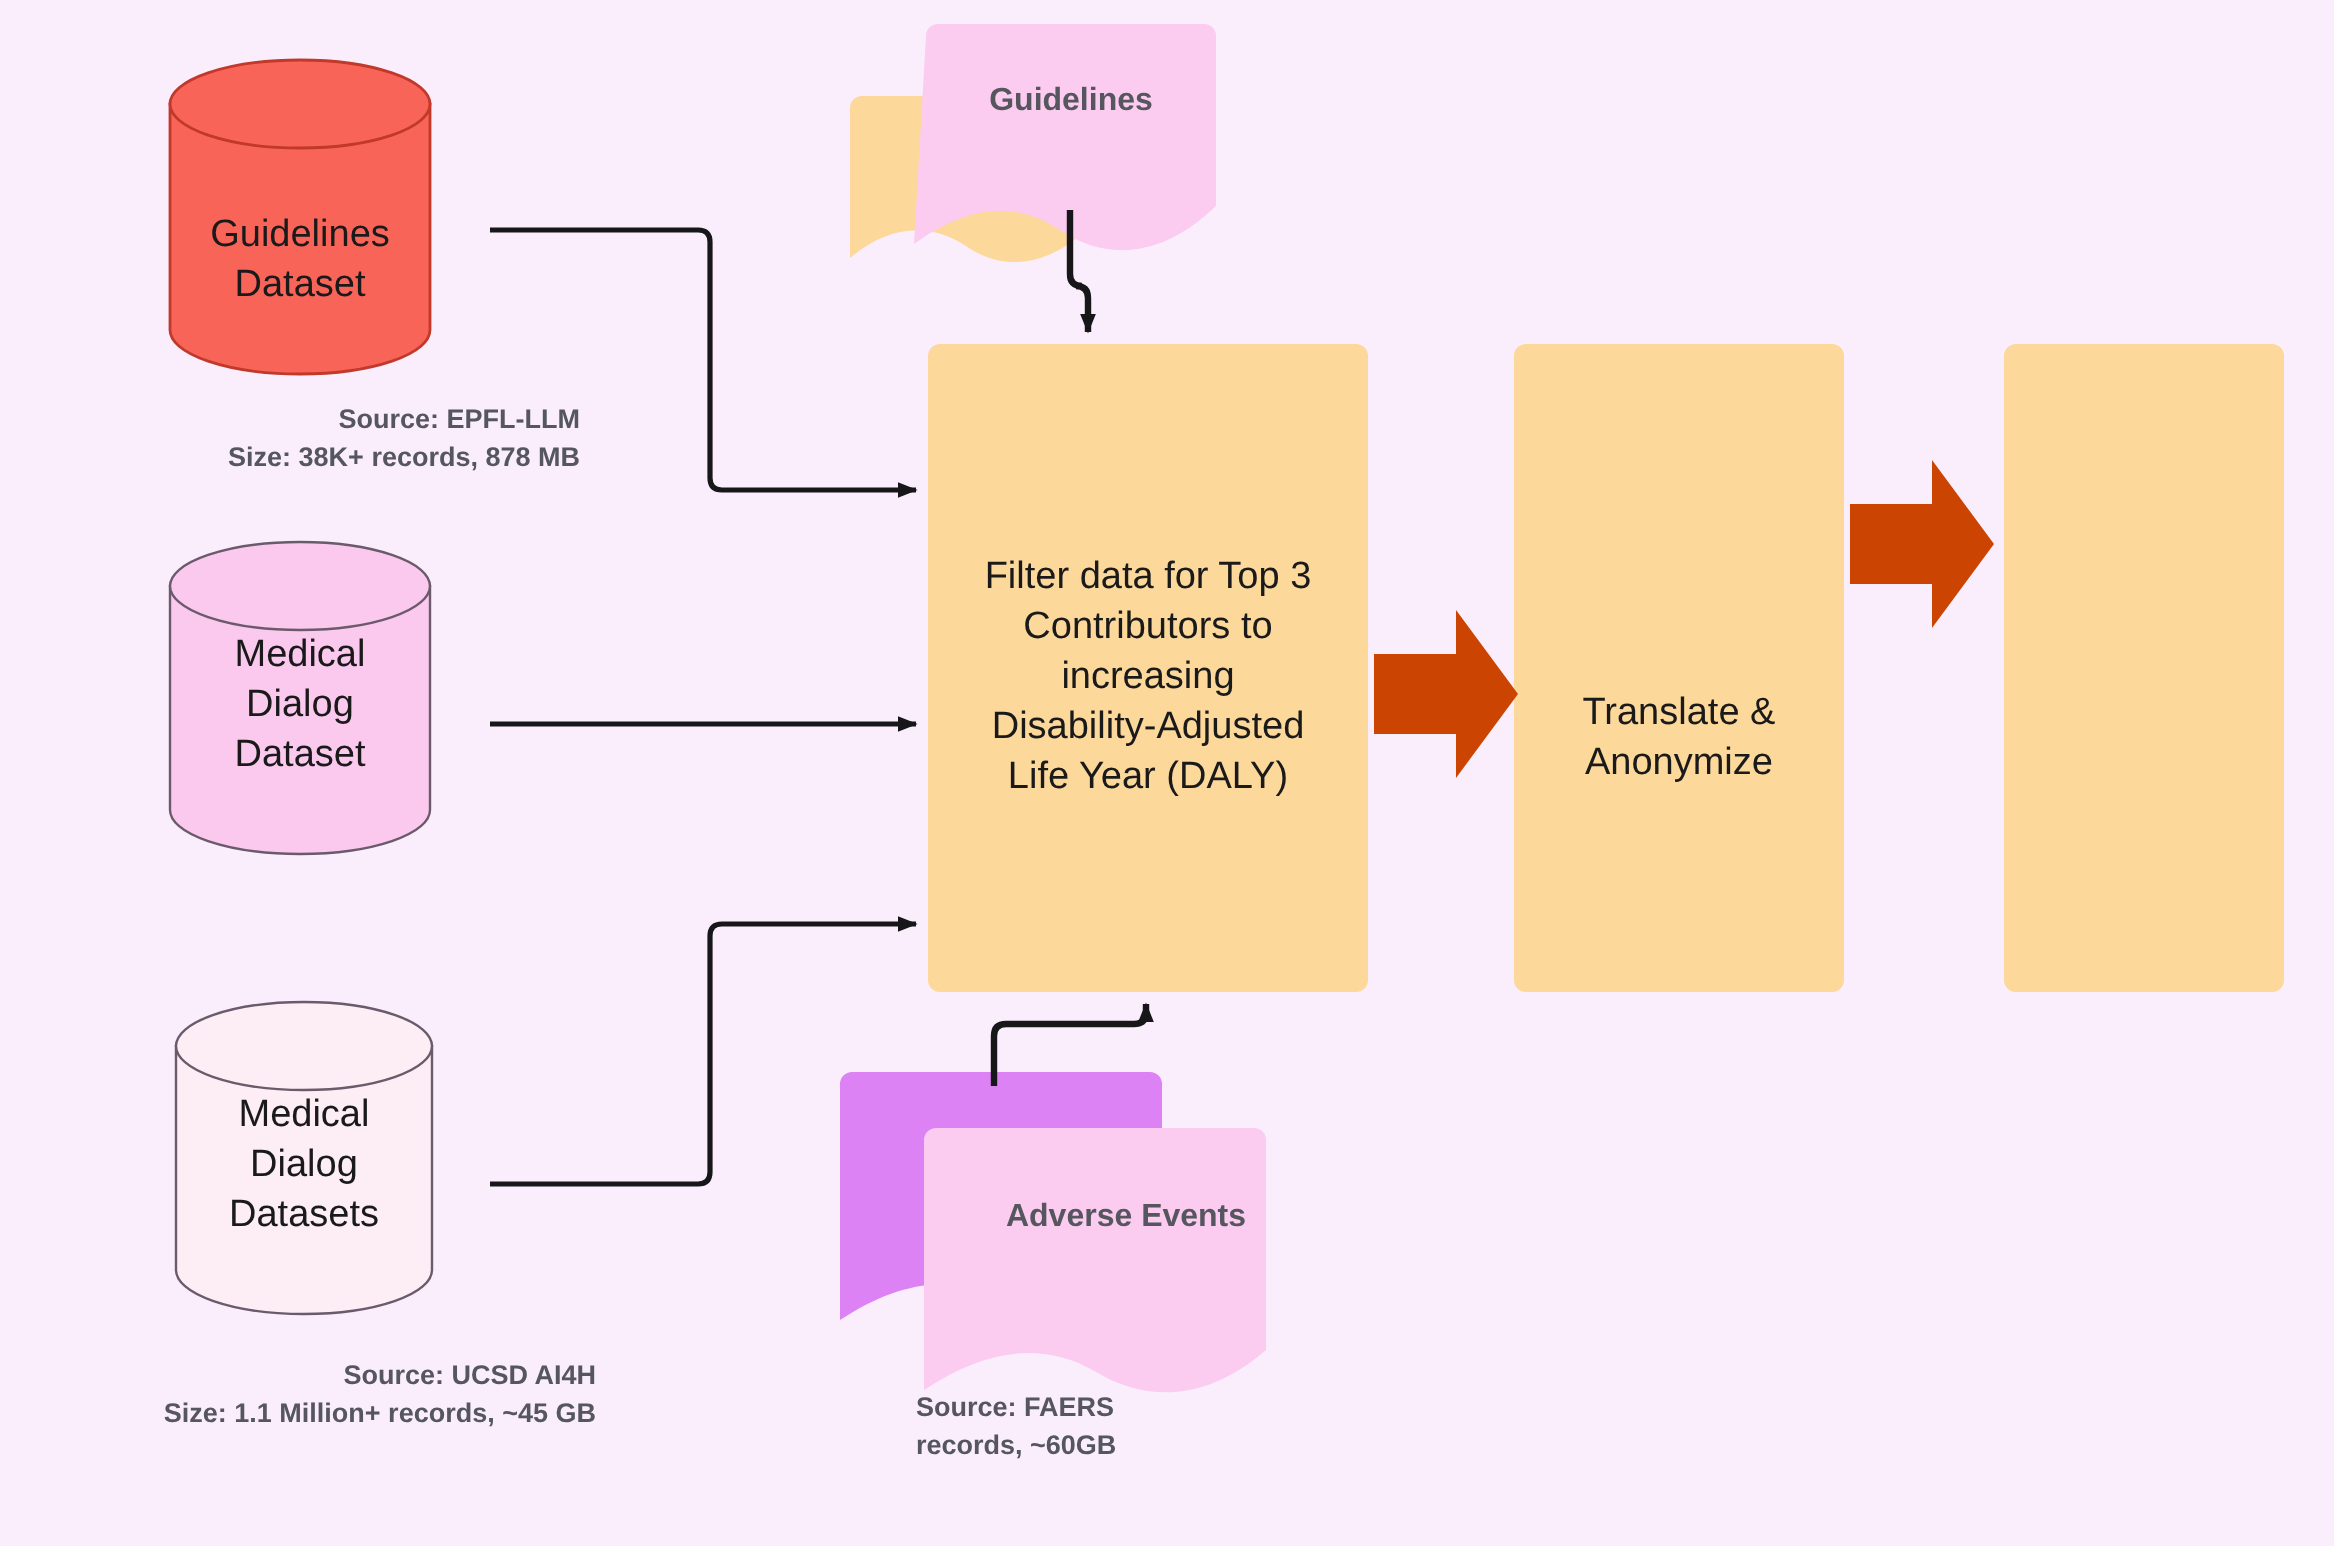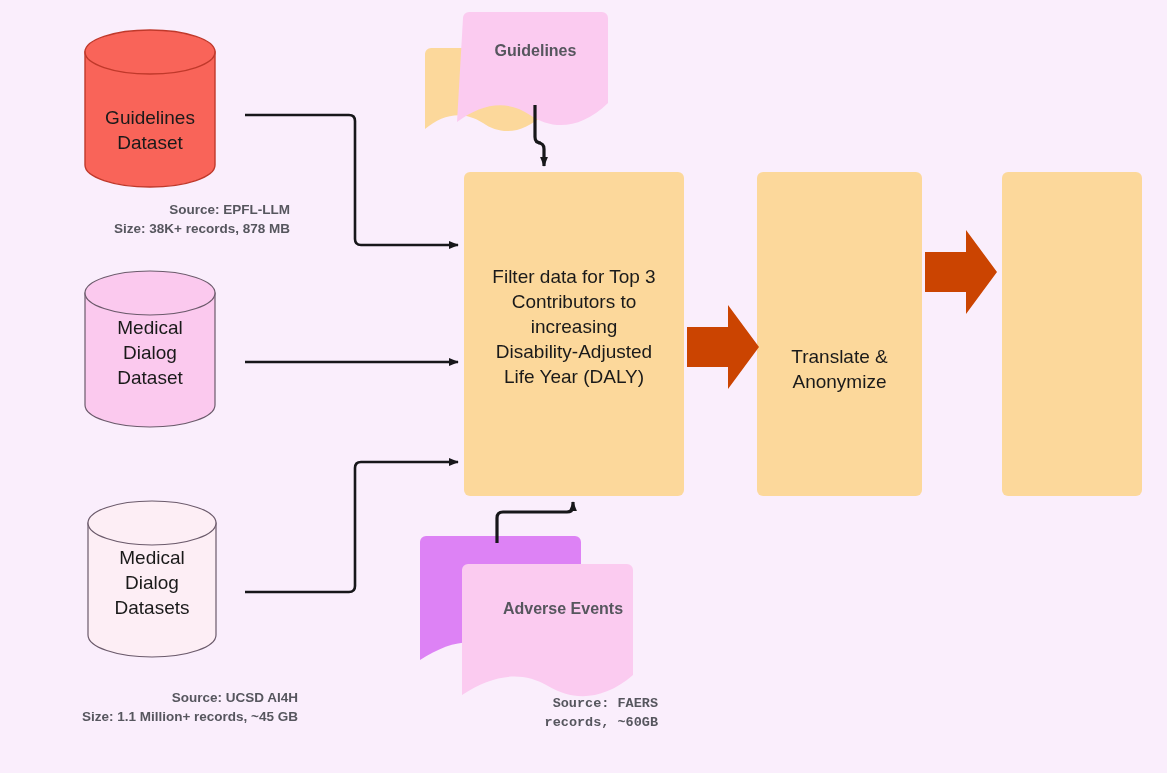--- a/index.html
+++ b/index.html
@@ -43,22 +43,21 @@
     position: absolute;
     text-align: right;
     color: #56565e;
     font-size: 13.5px;
     line-height: 19px;
     font-weight: bold;
     font-family: "Liberation Sans", sans-serif;
     white-space: pre-line;
   }
   .caption.left-align {
-    text-align: right;
-    font-family: Liberation Mono, monospace;
+    text-align: left;
   }
   .doc-label {
     position: absolute;
     text-align: center;
     color: #56565e;
     font-size: 16px;
     font-weight: bold;
     font-family: "Liberation Sans", sans-serif;
   }
 </style>
@@ -135,31 +134,31 @@
 Dataset</div>
 
   <div class="node-label" style="left:88px; top:540px; width:128px; height:85px;">Medical
 Dialog
 Datasets</div>
 
   <div class="caption" style="left:10px; top:200px; width:280px;">Source: EPFL-LLM
 Size: 38K+ records, 878 MB</div>
 
 
-  <div class="caption" style="left:2px; top:678px; width:296px;margin-top:10px;">Source: UCSD AI4H
+  <div class="caption" style="left:2px; top:678px; width:296px;">Source: UCSD AI4H
 Size: 1.1 Million+ records, ~45 GB</div>
 
   <div class="doc-label" style="left:463px; top:42px; width:145px;">Guidelines</div>
 
   <div class="doc-label" style="left:462px; top:600px; width:202px;">Adverse Events</div>
 
   <div class="caption left-align" style="left:458px; top:694px; width:200px;">Source: FAERS
 records, ~60GB</div>
 
-  <div class="node-label" style="left:470px; top:254px; width:208px; height:145px;">Filter data for Top 3
+  <div class="node-label" style="left:470px; top:266px; width:208px; height:145px;">Filter data for Top 3
 Contributors to
 increasing
 Disability-Adjusted
 Life Year (DALY)</div>
 
   <div class="node-label" style="left:760px; top:303px; width:159px; height:62px;margin-top:35px;">Translate &amp;
 Anonymize</div>
 
 
 </div>

